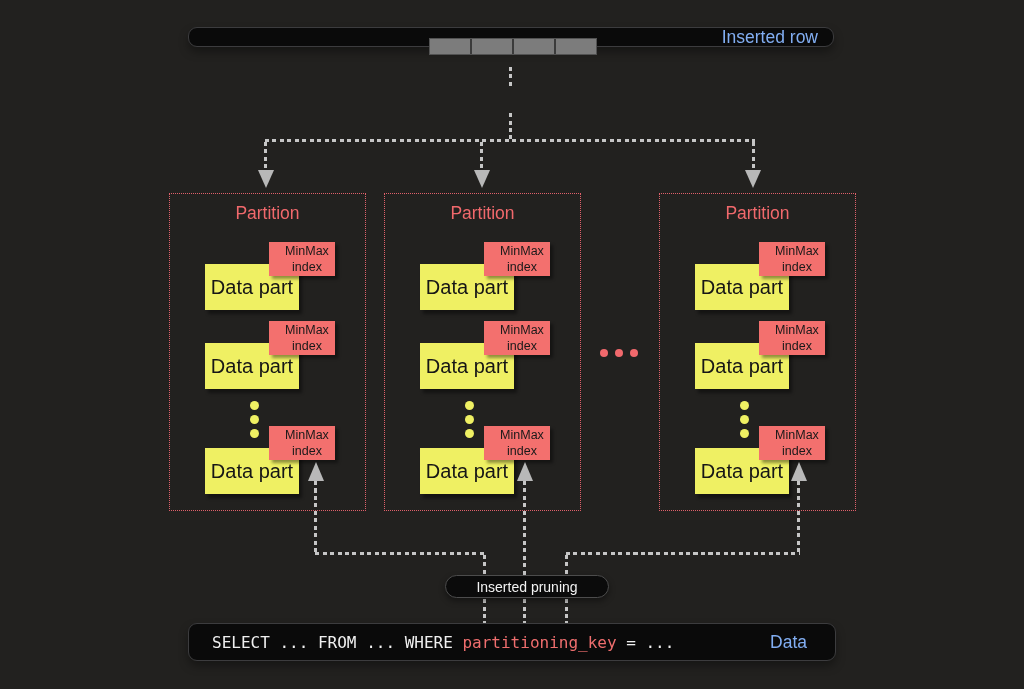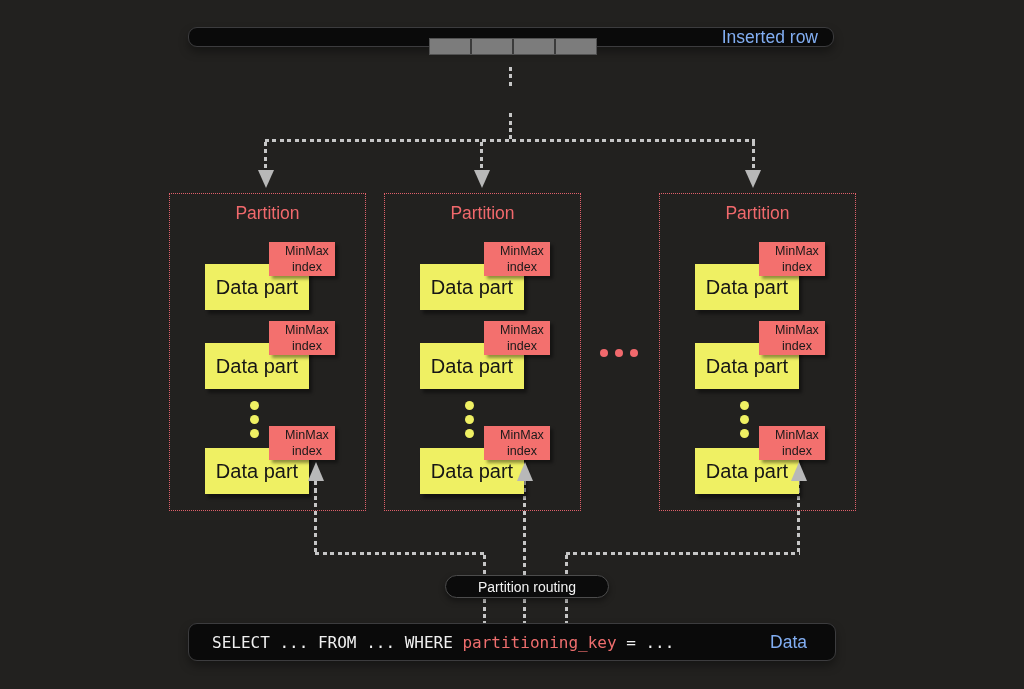--- a/index.html
+++ b/index.html
@@ -41,21 +41,21 @@
               border-left:8px solid transparent; border-right:8px solid transparent;
               border-bottom:19px solid #b8b8b8; }
 
   
   .partition { position:absolute; top:193px; width:197px; height:318px;
                box-sizing:border-box; border:1px dotted #e0606a; }
   .p1 { left:169px; } .p2 { left:384px; } .p3 { left:659px; }
   .partition-title { position:absolute; top:9px; left:0; width:100%; text-align:center;
                      color:#f1696c; font-size:17.5px; }
 
-  .data-part { position:absolute; left:35px; width:104px; height:46px; background:#eff063;
+  .data-part { position:absolute; left:35px; width:94px; height:46px; background:#eff063;
                color:#161616; font-size:20px; display:flex; align-items:center; justify-content:center;
                z-index:2; box-shadow:3px 4px 3px rgba(0,0,0,0.4); }
   .minmax { position:absolute; left:99px; width:56px; height:34px; background:#f3706e;
             color:#191919; font-size:12.5px; line-height:1.28; text-align:center;
             display:flex; flex-direction:column; align-items:center; justify-content:center;
             z-index:3; box-shadow:3px 3px 3px rgba(0,0,0,0.4);padding-left:10px; }
   .mm-line { display:block; }
   .dp-top .data-part { top:70px; }  .dp-top .minmax { top:48px; }
   .dp-mid .data-part { top:149px; } .dp-mid .minmax { top:127px; }
   .dp-bot .data-part { top:254px; } .dp-bot .minmax { top:232px; }
@@ -188,21 +188,21 @@
   <div class="arrow-up" style="left:308px; top:462px;"></div>
   <div class="arrow-up" style="left:517px; top:462px;"></div>
   <div class="arrow-up" style="left:791px; top:462px;"></div>
   <div class="dot-v" style="left:314px; top:481px; height:72px;"></div>
   <div class="dot-v" style="left:523px; top:481px; height:94px;"></div>
   <div class="dot-v" style="left:797px; top:481px; height:72px;"></div>
   <div class="dot-h" style="left:315px; top:552px; width:170px;"></div>
   <div class="dot-h" style="left:566px; top:552px; width:234px;"></div>
   <div class="dot-v" style="left:483px; top:555px; height:20px;"></div>
   <div class="dot-v" style="left:565px; top:555px; height:20px;"></div>
-  <div class="pill pruning-pill">Partition routing</div>
+  <div class="pill pruning-pill">Inserted pruning</div>
   <div class="dot-v" style="left:483px; top:599px; height:24px;"></div>
   <div class="dot-v" style="left:523px; top:599px; height:24px;"></div>
   <div class="dot-v" style="left:565px; top:599px; height:24px;"></div>
 
   <div class="bar query-bar">
     <div class="sql"><span>SELECT ... FROM ... WHERE </span><span class="hl">partitioning_key</span><span> = ...</span></div>
     <span class="bar-label">Data</span>
   </div>
 
 </div>

